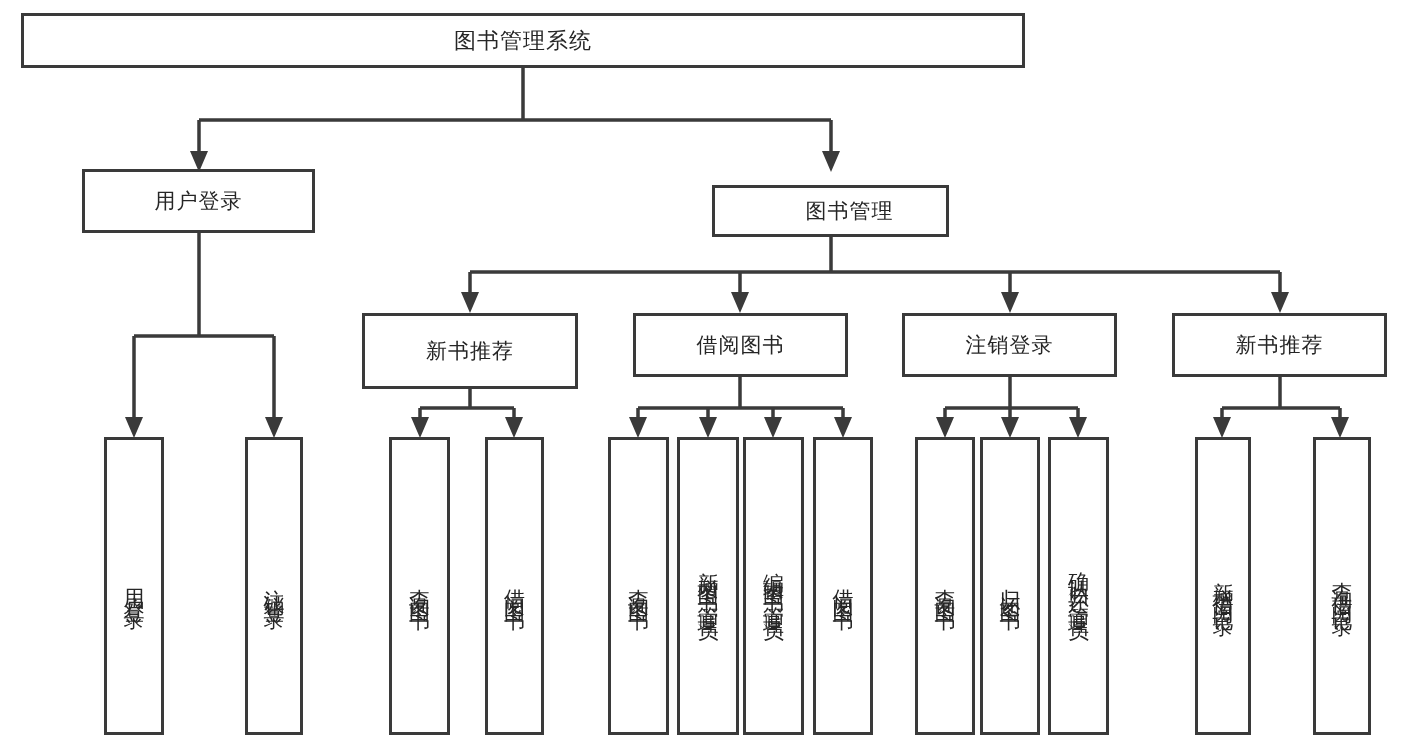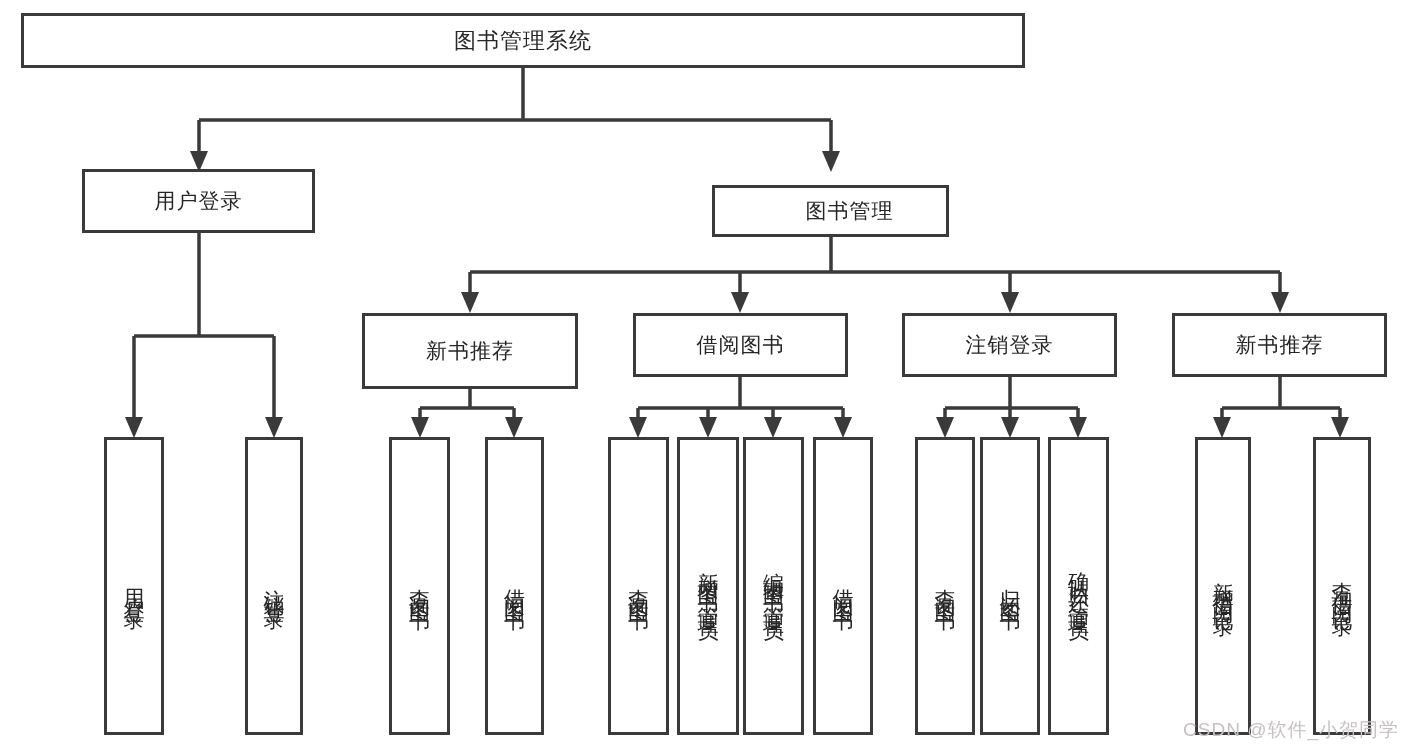--- a/index.html
+++ b/index.html
@@ -161,14 +161,13 @@
     <span>确认归还（管理员）</span>
   </div>
 
   <div class="vbox" style="left:1195px;width:56px;">
     <span>新增借阅记录</span>
   </div>
   <div class="vbox" style="left:1313px;width:58px;">
     <span>查询借阅记录</span>
   </div>
 
-  <div class="watermark">CSDN @软件_小贺同学</div>
 </div>
 
 </body></html>

